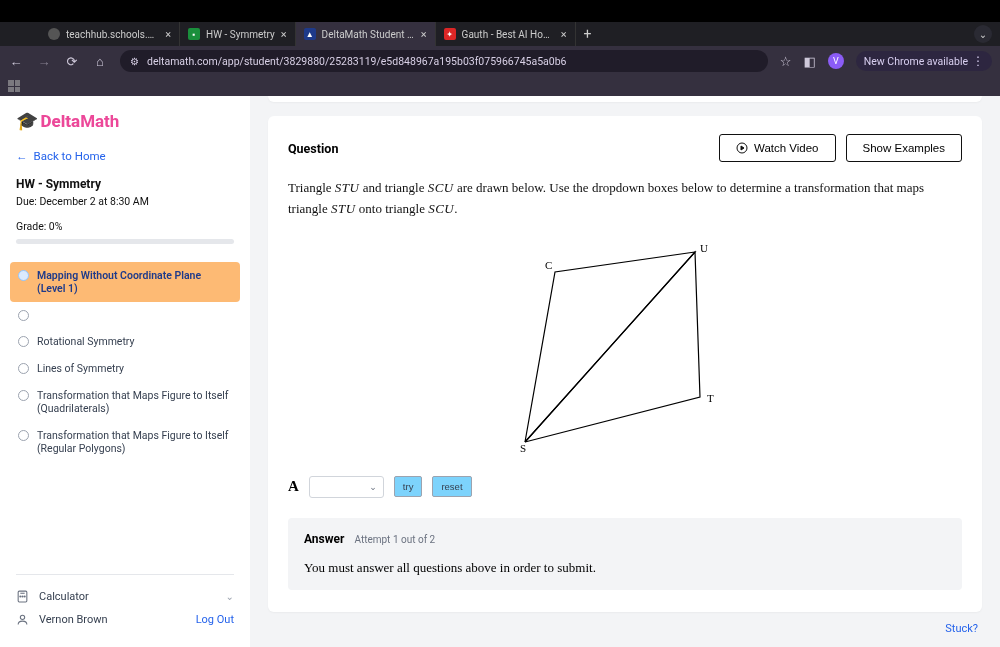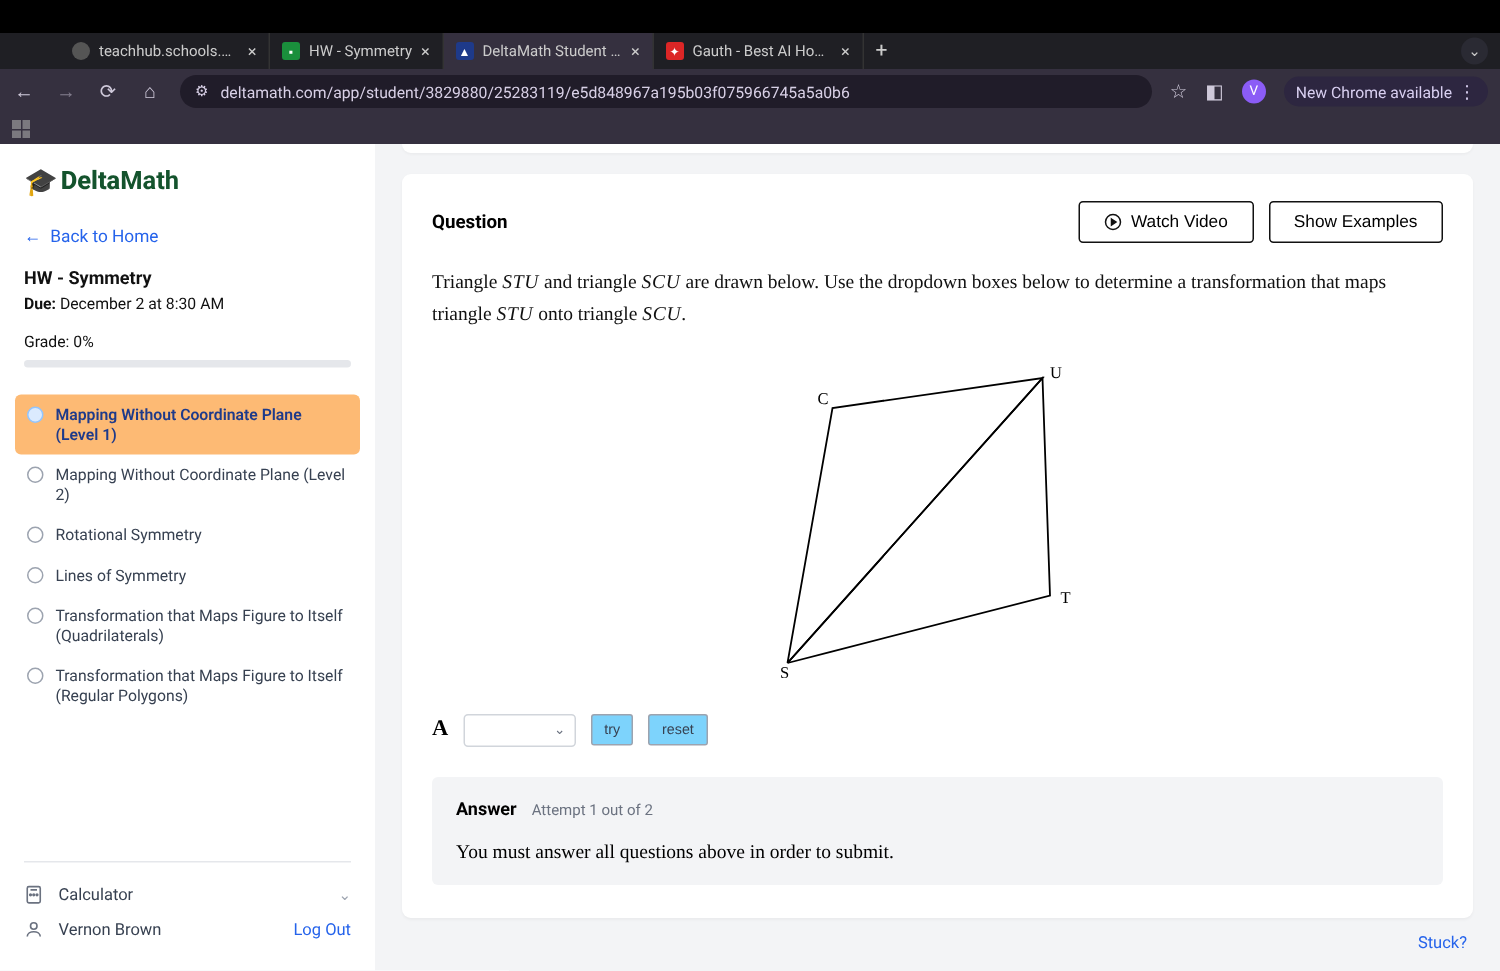--- a/index.html
+++ b/index.html
@@ -29,28 +29,28 @@
   
   .bookmark-bar { background: #35303f; height: 20px; padding-left: 8px; display:flex; align-items:center;}
   .bb-icon { width:12px; height:12px; opacity:0.6; display:grid; grid-template-columns:1fr 1fr; grid-template-rows:1fr 1fr; gap:1px;}
   .bb-icon span{ background:#aaa;}
   
   
   .app { display: flex; height: 551px; background: #f3f4f6; }
   .sidebar { width: 250px; background: #fff; display:flex; flex-direction:column;}
   .logo-row { padding: 14px 16px 10px; display:flex; align-items:center; gap:2px;}
   .logo-cap { font-size: 18px; }
-  .logo-text { font-size: 17px; font-weight: 700; color:#14532d;text-align:right;}
+  .logo-text { font-size: 17px; font-weight: 700; color:#ec4899;text-align:right;}
   .logo-text .bold{ font-weight:800;}
   
   .side-pad { padding: 0 16px; }
   .back-home { color: #2563eb; font-size: 11.5px; padding: 8px 0 14px; display:flex; align-items:center; gap:6px; cursor:pointer;}
   .hw-title { font-size: 12px; font-weight: 700; color:#111; padding-bottom:4px;}
   .hw-due { font-size: 10.5px; color:#111; padding-bottom: 12px;}
-  .hw-due .lbl{ font-weight:700;}
+  .hw-due .lbl{ font-weight:400;}
   .hw-grade { font-size: 10.5px; color:#111; padding-bottom: 6px;}
   .progress { height: 5px; background:#e5e7eb; border-radius:3px; margin-bottom: 18px;}
   
   .problem-list { padding: 0 10px;}
   .p-item { display:flex; align-items:flex-start; gap:8px; padding: 7px 8px; font-size: 10.5px; color:#374151; border-radius: 4px; cursor:pointer;}
   .p-item.active { background:#fdba74; color:#1e3a8a; font-weight:600;}
   .p-radio { width:11px; height:11px; border:1.5px solid #9ca3af; border-radius:50%; margin-top:1px; flex-shrink:0;}
   .p-item.active .p-radio { border-color:#93c5fd; background:#dbeafe;}
   
   .side-bottom { margin-top:auto; padding: 10px 16px 16px;}
@@ -165,21 +165,20 @@
       <div class="hw-grade"><span>Grade:</span> <span>0%</span></div>
       <div class="progress"></div>
     </div>
     <div class="problem-list">
       <div class="p-item active">
           <span class="p-radio"></span>
           <span>Mapping Without Coordinate Plane (Level 1)</span>
         </div>
       <div class="p-item">
           <span class="p-radio"></span>
-          <span>Mapping Without Coordinate Plane (Level 2)</span>
         </div>
       <div class="p-item">
           <span class="p-radio"></span>
           <span>Rotational Symmetry</span>
         </div>
       <div class="p-item">
           <span class="p-radio"></span>
           <span>Lines of Symmetry</span>
         </div>
       <div class="p-item">

